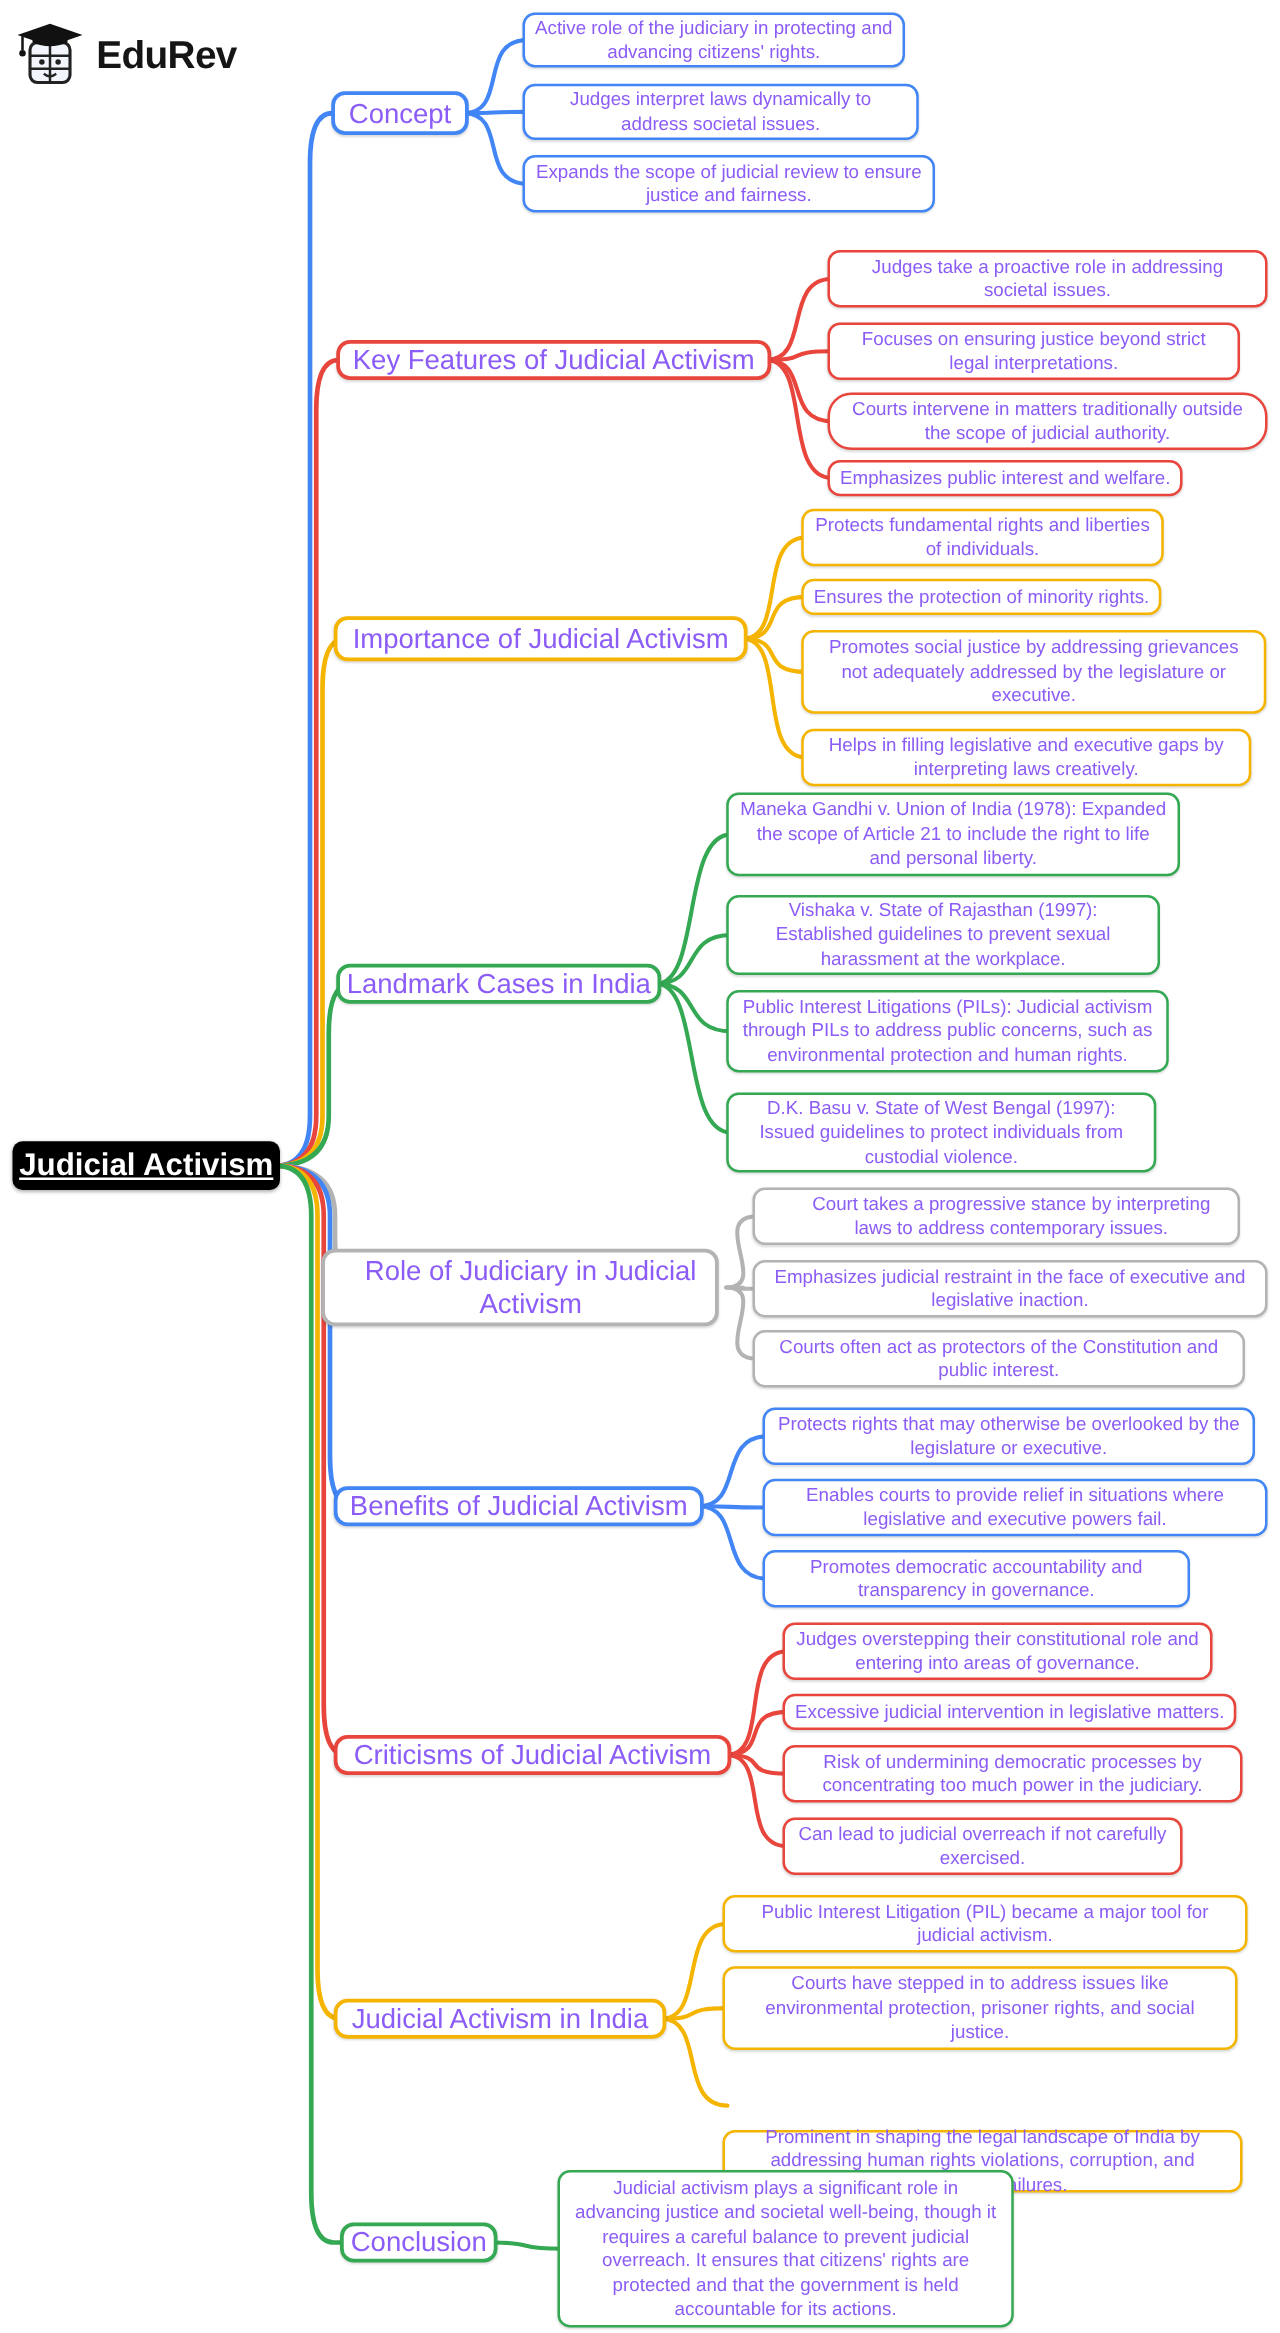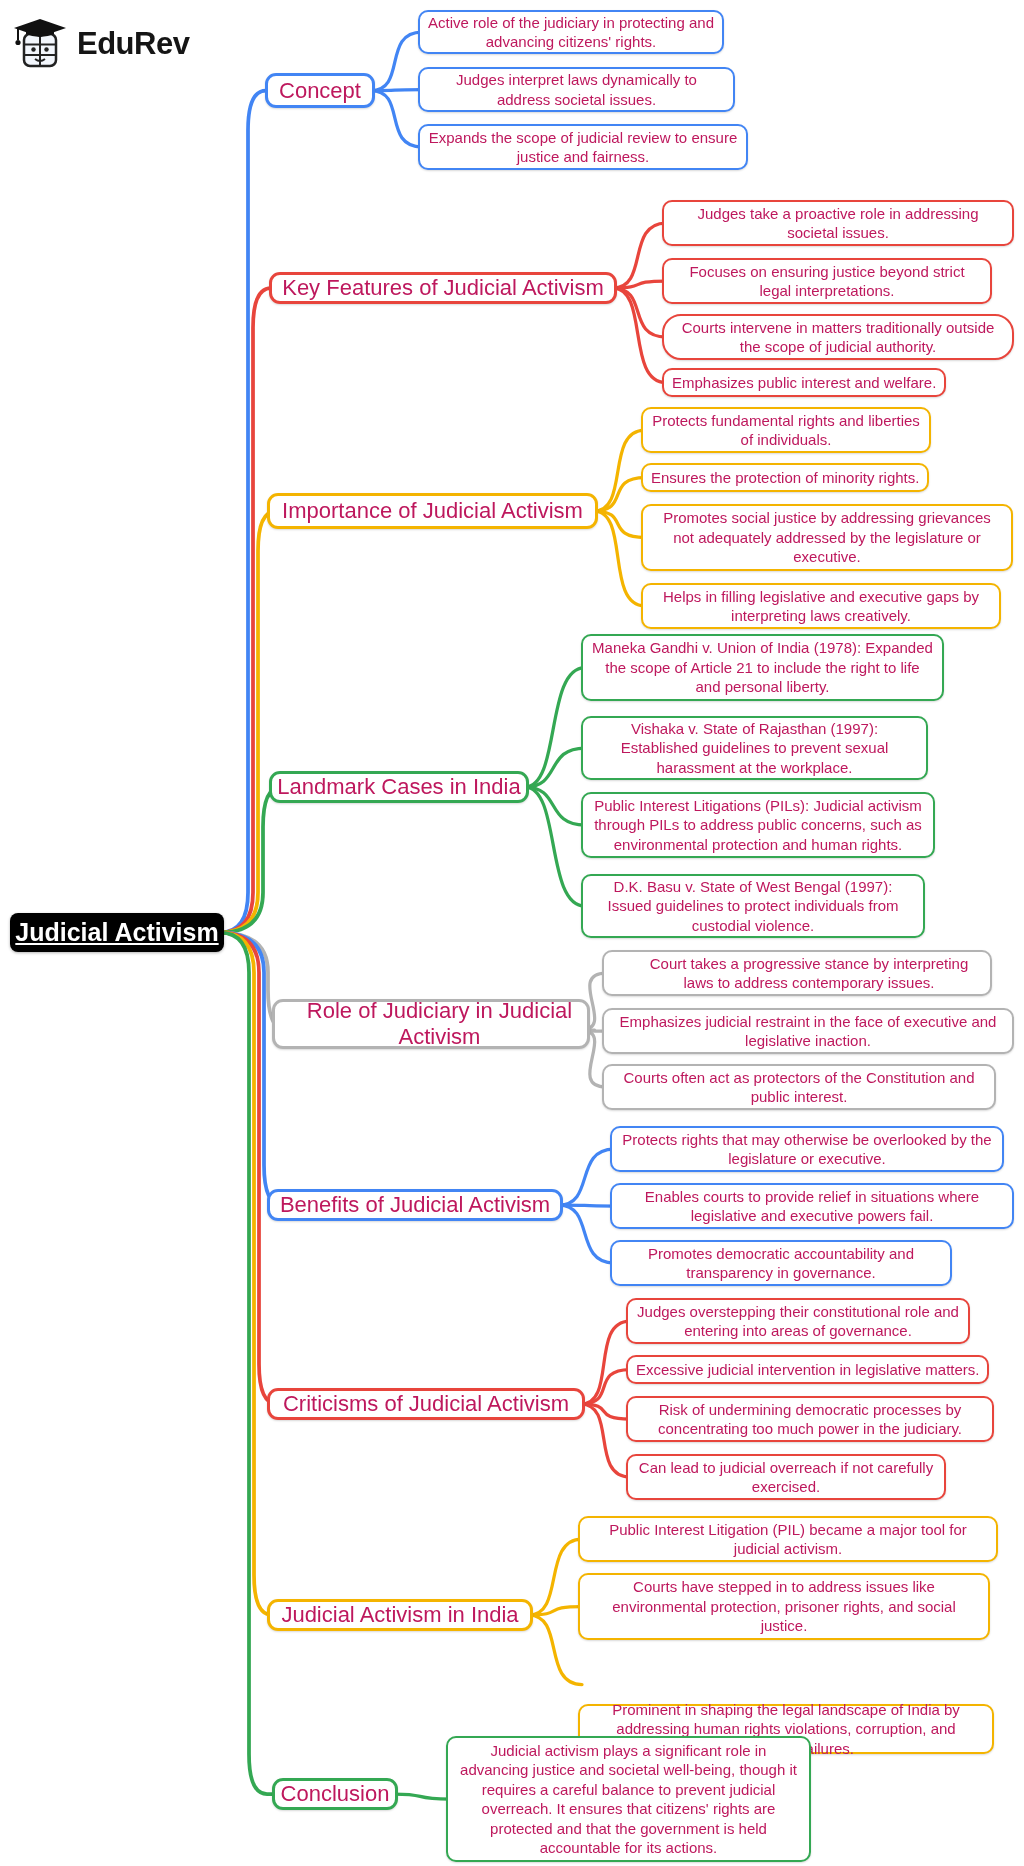--- a/index.html
+++ b/index.html
@@ -6,21 +6,21 @@
   .stage{
     position:relative;width:1024px;height:1866px;background:#ffffff;
     overflow:hidden;font-family:"Liberation Sans",sans-serif;
   }
   #edges{position:absolute;left:0;top:0;}
   .brand{position:absolute;left:12px;top:8px;display:flex;align-items:center;gap:9px;margin-top:10px;}
   .brand-name{font-size:31px;font-weight:bold;color:#151515;letter-spacing:-0.5px;}
   .node{
     position:absolute;box-sizing:border-box;background:#ffffff;
     display:flex;align-items:center;justify-content:center;text-align:center;
-    color:#be185d;box-shadow:0 1px 2px rgba(0,0,0,0.15);
+    color:#8b5cf6;box-shadow:0 1px 2px rgba(0,0,0,0.15);
   }
   .root-node{
     left:10px;top:913px;width:214px;height:39px;background:#000;color:#fff;
     font-size:25px;font-weight:bold;border-radius:8px;white-space:nowrap;
     display:flex;align-items:center;justify-content:center;position:absolute;
     box-shadow:0 1px 3px rgba(0,0,0,0.3);font-family:"Liberation Sans",sans-serif;text-decoration:underline;
   }
   .branch{
     border:3px solid #888;border-radius:11px;font-size:22px;white-space:nowrap;
     z-index:3;
@@ -110,21 +110,21 @@
       <div class="node branch" style="left: 267px; top: 493px; width: 331px; height: 36px; border-color: rgb(244, 180, 0);">Importance of Judicial Activism</div>
       <div class="node leaf" style="left: 641px; top: 407px; width: 290px; height: 46px; border-color: rgb(244, 180, 0);">Protects fundamental rights and liberties of individuals.</div>
       <div class="node leaf single" style="left: 641px; top: 463px; height: 29px; border-color: rgb(244, 180, 0);">Ensures the protection of minority rights.</div>
       <div class="node leaf" style="left: 641px; top: 504px; width: 372px; height: 67px; border-color: rgb(244, 180, 0);">Promotes social justice by addressing grievances not adequately addressed by the legislature or executive.</div>
       <div class="node leaf" style="left: 641px; top: 583px; width: 360px; height: 46px; border-color: rgb(244, 180, 0);">Helps in filling legislative and executive gaps by interpreting laws creatively.</div>
       <div class="node branch" style="left: 269px; top: 771px; width: 260px; height: 32px; border-color: rgb(52, 168, 83);">Landmark Cases in India</div>
       <div class="node leaf" style="left: 581px; top: 634px; width: 363px; height: 67px; border-color: rgb(52, 168, 83);">Maneka Gandhi v. Union of India (1978): Expanded the scope of Article 21 to include the right to life and personal liberty.</div>
       <div class="node leaf" style="left: 581px; top: 716px; width: 347px; height: 64px; border-color: rgb(52, 168, 83);">Vishaka v. State of Rajasthan (1997): Established guidelines to prevent sexual harassment at the workplace.</div>
       <div class="node leaf" style="left: 581px; top: 792px; width: 354px; height: 66px; border-color: rgb(52, 168, 83);">Public Interest Litigations (PILs): Judicial activism through PILs to address public concerns, such as environmental protection and human rights.</div>
       <div class="node leaf" style="left: 581px; top: 874px; width: 344px; height: 64px; border-color: rgb(52, 168, 83);">D.K. Basu v. State of West Bengal (1997): Issued guidelines to protect individuals from custodial violence.</div>
-      <div class="node branch wrap" style="left: 272px; top: 999px; width: 318px; height: 50px; border-color: rgb(179, 179, 179); padding-left: 25px;">Role of Judiciary in Judicial Activism</div>
+      <div class="node branch wrap" style="left: 257px; top: 999px; width: 318px; height: 62px; border-color: rgb(179, 179, 179); padding-left: 25px;">Role of Judiciary in Judicial Activism</div>
       <div class="node leaf" style="left: 602px; top: 950px; width: 390px; height: 46px; border-color: rgb(179, 179, 179); padding-left: 32px;">Court takes a progressive stance by interpreting laws to address contemporary issues.</div>
       <div class="node leaf" style="left: 602px; top: 1008px; width: 412px; height: 46px; border-color: rgb(179, 179, 179);">Emphasizes judicial restraint in the face of executive and legislative inaction.</div>
       <div class="node leaf" style="left: 602px; top: 1064px; width: 394px; height: 46px; border-color: rgb(179, 179, 179);">Courts often act as protectors of the Constitution and public interest.</div>
       <div class="node branch" style="left: 267px; top: 1189px; width: 296px; height: 32px; border-color: rgb(66, 133, 244);">Benefits of Judicial Activism</div>
       <div class="node leaf" style="left: 610px; top: 1126px; width: 394px; height: 46px; border-color: rgb(66, 133, 244);">Protects rights that may otherwise be overlooked by the legislature or executive.</div>
       <div class="node leaf" style="left: 610px; top: 1183px; width: 404px; height: 46px; border-color: rgb(66, 133, 244);">Enables courts to provide relief in situations where legislative and executive powers fail.</div>
       <div class="node leaf" style="left: 610px; top: 1240px; width: 342px; height: 46px; border-color: rgb(66, 133, 244);">Promotes democratic accountability and transparency in governance.</div>
       <div class="node branch" style="left: 267px; top: 1388px; width: 318px; height: 32px; border-color: rgb(232, 69, 60);">Criticisms of Judicial Activism</div>
       <div class="node leaf" style="left: 626px; top: 1298px; width: 344px; height: 46px; border-color: rgb(232, 69, 60);">Judges overstepping their constitutional role and entering into areas of governance.</div>
       <div class="node leaf single" style="left: 626px; top: 1355px; height: 29px; border-color: rgb(232, 69, 60);">Excessive judicial intervention in legislative matters.</div>

